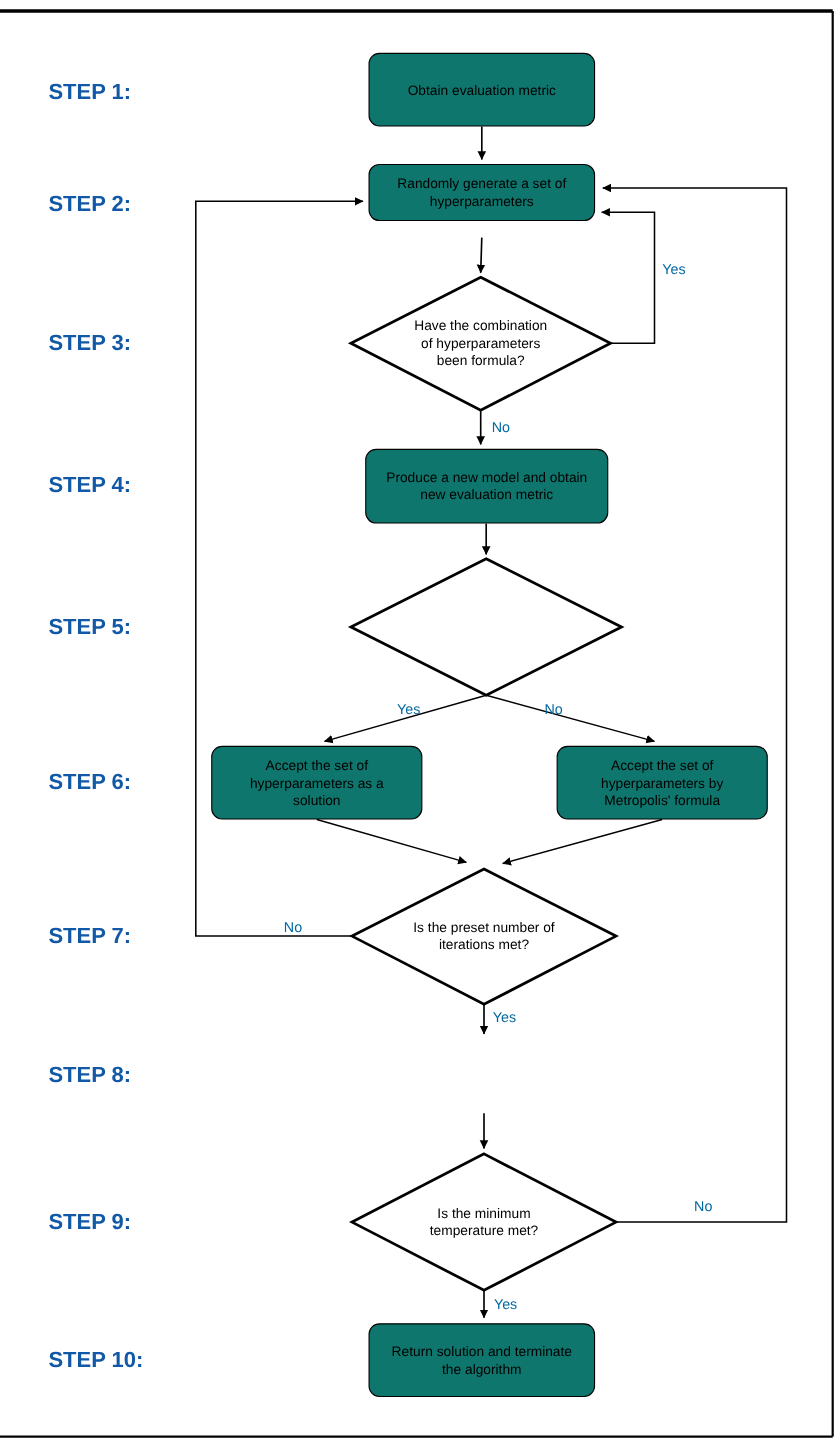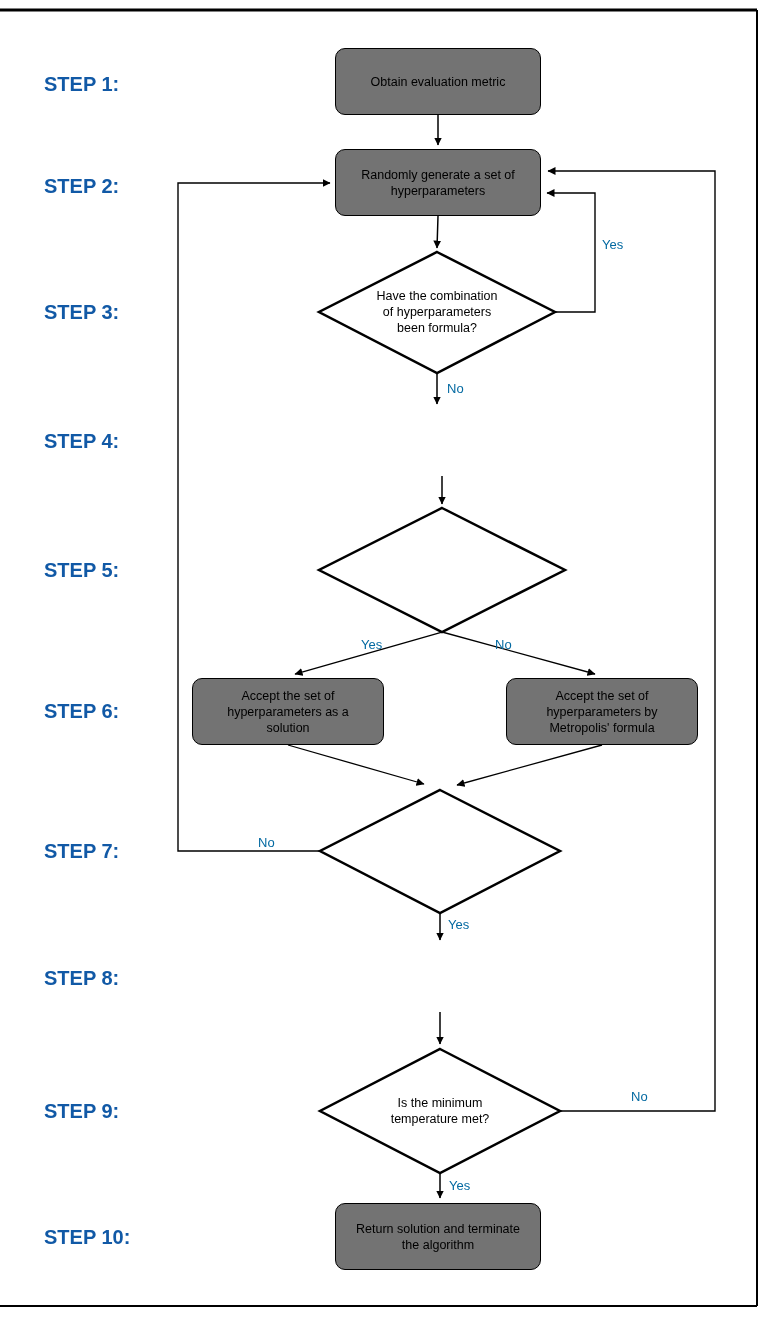--- a/index.html
+++ b/index.html
@@ -18,21 +18,21 @@
     font-size:20px;
     font-weight:bold;
     color:#1159A6;
     line-height:18px;
   }
   .node-box{
     position:absolute;
     box-sizing:border-box;
     border:1.6px solid #000000;
     border-radius:10px;
-    background:#737373;
+    background:#0f766e;
     display:flex;
     align-items:center;
     justify-content:center;
     text-align:center;
     font-size:12.5px;
     line-height:16px;
     color:#000000;
     white-space:pre-line;
     padding:2px 6px;
   }
@@ -98,34 +98,38 @@
   <div class="step-label" style="top:303px">STEP 3:</div>
   <div class="step-label" style="top:432px">STEP 4:</div>
   <div class="step-label" style="top:561px">STEP 5:</div>
   <div class="step-label" style="top:702px">STEP 6:</div>
   <div class="step-label" style="top:842px">STEP 7:</div>
   <div class="step-label" style="top:969px">STEP 8:</div>
   <div class="step-label" style="top:1102px">STEP 9:</div>
   <div class="step-label" style="top:1228px">STEP 10:</div>
 
   <div class="node-box" style="left:335px;top:48px;width:206px;height:67px">Obtain evaluation metric</div>
-  <div class="node-box" style="left:335px;top:149px;width:206px;height:67px">Randomly generate a set of
+  <div class="node-box" style="left:335px;top:149px;width:206px;height:52px">Randomly generate a set of
 hyperparameters</div>
+  <div class="node-box" style="left:332px;top:408px;width:221px;height:68px">Produce a new model and obtain
+new evaluation metric</div>
   <div class="node-box" style="left:192px;top:678px;width:192px;height:67px">Accept the set of
 hyperparameters as a
 solution</div>
   <div class="node-box" style="left:506px;top:678px;width:192px;height:67px">Accept the set of
 hyperparameters by
 Metropolis' formula</div>
   <div class="node-box" style="left:335px;top:1203px;width:206px;height:67px">Return solution and terminate
 the algorithm</div>
 
   <div class="diamond-text" style="left:337px;top:262px;width:200px;height:100px">Have the combination
 of hyperparameters
 been formula?</div>
+  <div class="diamond-text" style="left:340px;top:801px;width:200px;height:100px">Is the preset number of
+iterations met?</div>
   <div class="diamond-text" style="left:340px;top:1061px;width:200px;height:100px">Is the minimum
 temperature met?</div>
 
   <div class="edge-label" style="left:602px;top:237px">Yes</div>
   <div class="edge-label" style="left:447px;top:381px">No</div>
   <div class="edge-label" style="left:361px;top:637px">Yes</div>
   <div class="edge-label" style="left:495px;top:637px">No</div>
   <div class="edge-label" style="left:258px;top:835px">No</div>
   <div class="edge-label" style="left:448px;top:917px">Yes</div>
   <div class="edge-label" style="left:631px;top:1089px">No</div>

